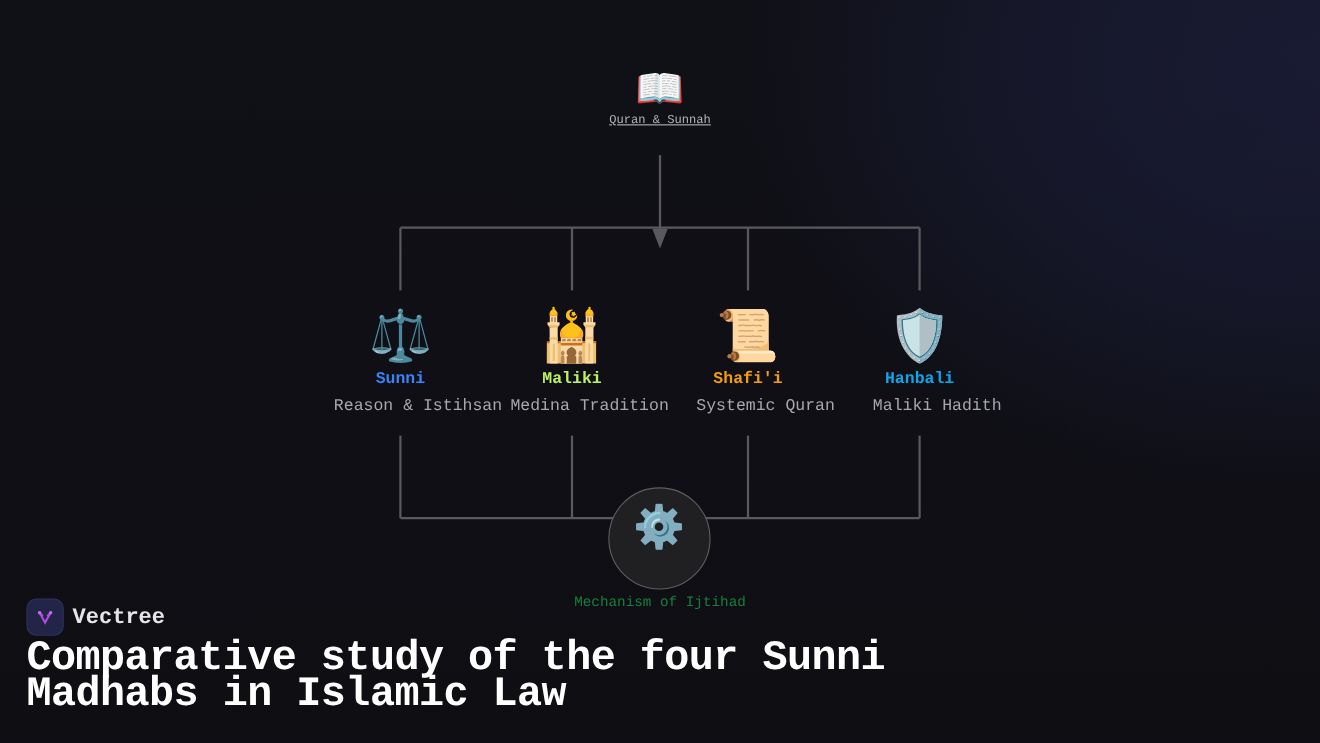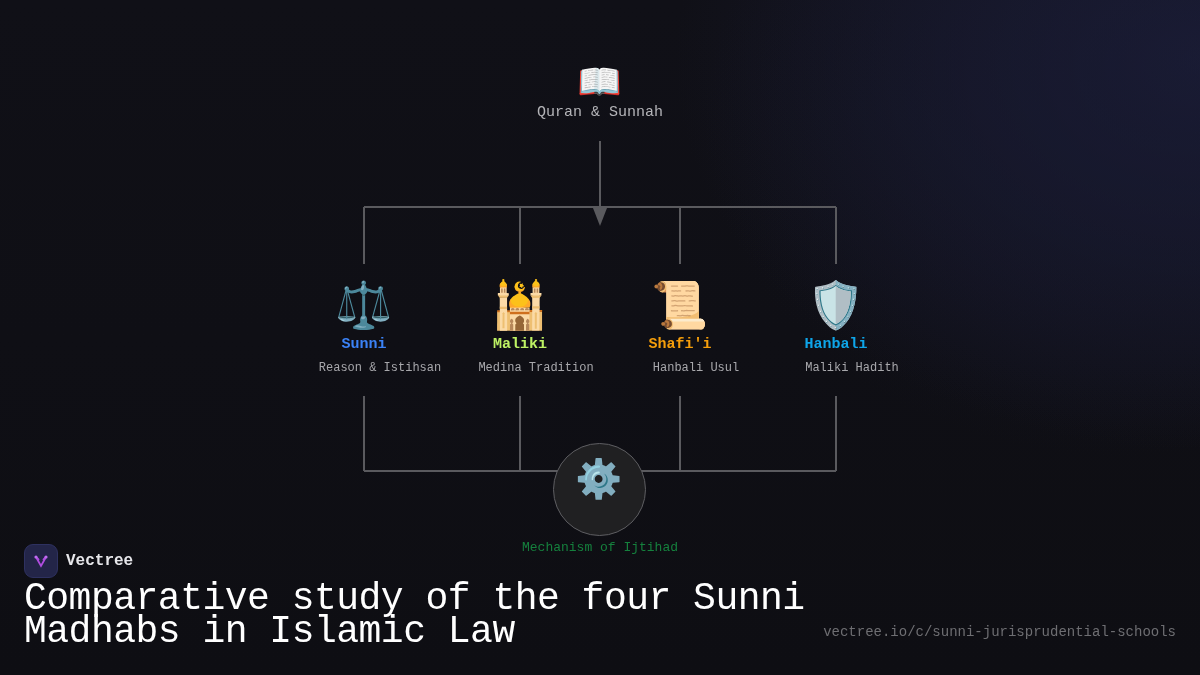--- a/index.html
+++ b/index.html
@@ -40,34 +40,35 @@
       transform: translateX(-50%);
       text-align: center;
     }
     .emoji {
       font-family: "DejaVu Sans", sans-serif;
       line-height: 1;
     }
     .root .emoji { font-size: 36px; }
     .root .label {
       margin-top: 4px;
-      font-size: 15px;
+      font-size: 11px;
       color: #b4b4b8;
       white-space: nowrap;
+      text-decoration: underline;
     }
     .school .emoji { font-size: 46px; height: 50px; }
     .school .name {
       margin-top: 4px;
       font-size: 15px;
       font-weight: bold;
       white-space: nowrap;
     }
     .school .desc {
       margin-top: 8px;
-      font-size: 12px;
+      font-size: 15px;
       color: #a8a8ac;
       white-space: nowrap;
       padding-left: 32px;
     }
 
     .hub {
       position: absolute;
       left: 553px;
       top: 443px;
       width: 93px;
@@ -108,31 +109,31 @@
       border-radius: 9px;
       background: #232548;
       border: 1px solid #2e3160;
       box-sizing: border-box;
       display: flex;
       align-items: center;
       justify-content: center;
     }
     .brand-name {
       margin-left: 8px;
-      font-size: 16px;
+      font-size: 20px;
       font-weight: bold;
       color: #e6e6ea;
     }
     .title {
       position: absolute;
       left: 24px;
       top: 582px;
       margin: 0;
       font-size: 38px;
-      font-weight: normal;
+      font-weight: bold;
       line-height: 33px;
       color: #ffffff;
       letter-spacing: -0.5px;
       width: 800px;
     }
     .url {
       position: absolute;
       right: 24px;
       top: 624px;
       font-size: 14px;
@@ -182,21 +183,21 @@
 
   <div class="node school" style="left:520px; top:282px;">
     <span class="emoji">🕌</span>
     <span class="name" style="color:#bef264">Maliki</span>
     <span class="desc">Medina Tradition</span>
   </div>
 
   <div class="node school" style="left:680px; top:282px;">
     <span class="emoji">📜</span>
     <span class="name" style="color:#f59e0b">Shafi'i</span>
-    <span class="desc">Hanbali Usul</span>
+    <span class="desc">Systemic Quran</span>
   </div>
 
   <div class="node school" style="left:836px; top:282px;">
     <span class="emoji">🛡️</span>
     <span class="name" style="color:#0ea5e9">Hanbali</span>
     <span class="desc">Maliki Hadith</span>
   </div>
 
   <div class="hub">
     <span class="emoji">⚙️</span>
@@ -213,14 +214,13 @@
         </g>
         <circle cx="5" cy="6" r="1.6" fill="#c06cf0"></circle>
         <circle cx="15" cy="6" r="1.6" fill="#c06cf0"></circle>
       </svg>
     </div>
     <span class="brand-name">Vectree</span>
   </div>
 
   <h1 class="title">Comparative study of the four Sunni Madhabs in Islamic Law</h1>
 
-  <div class="url">vectree.io/c/sunni-jurisprudential-schools</div>
 </div>
 
 </body></html>

